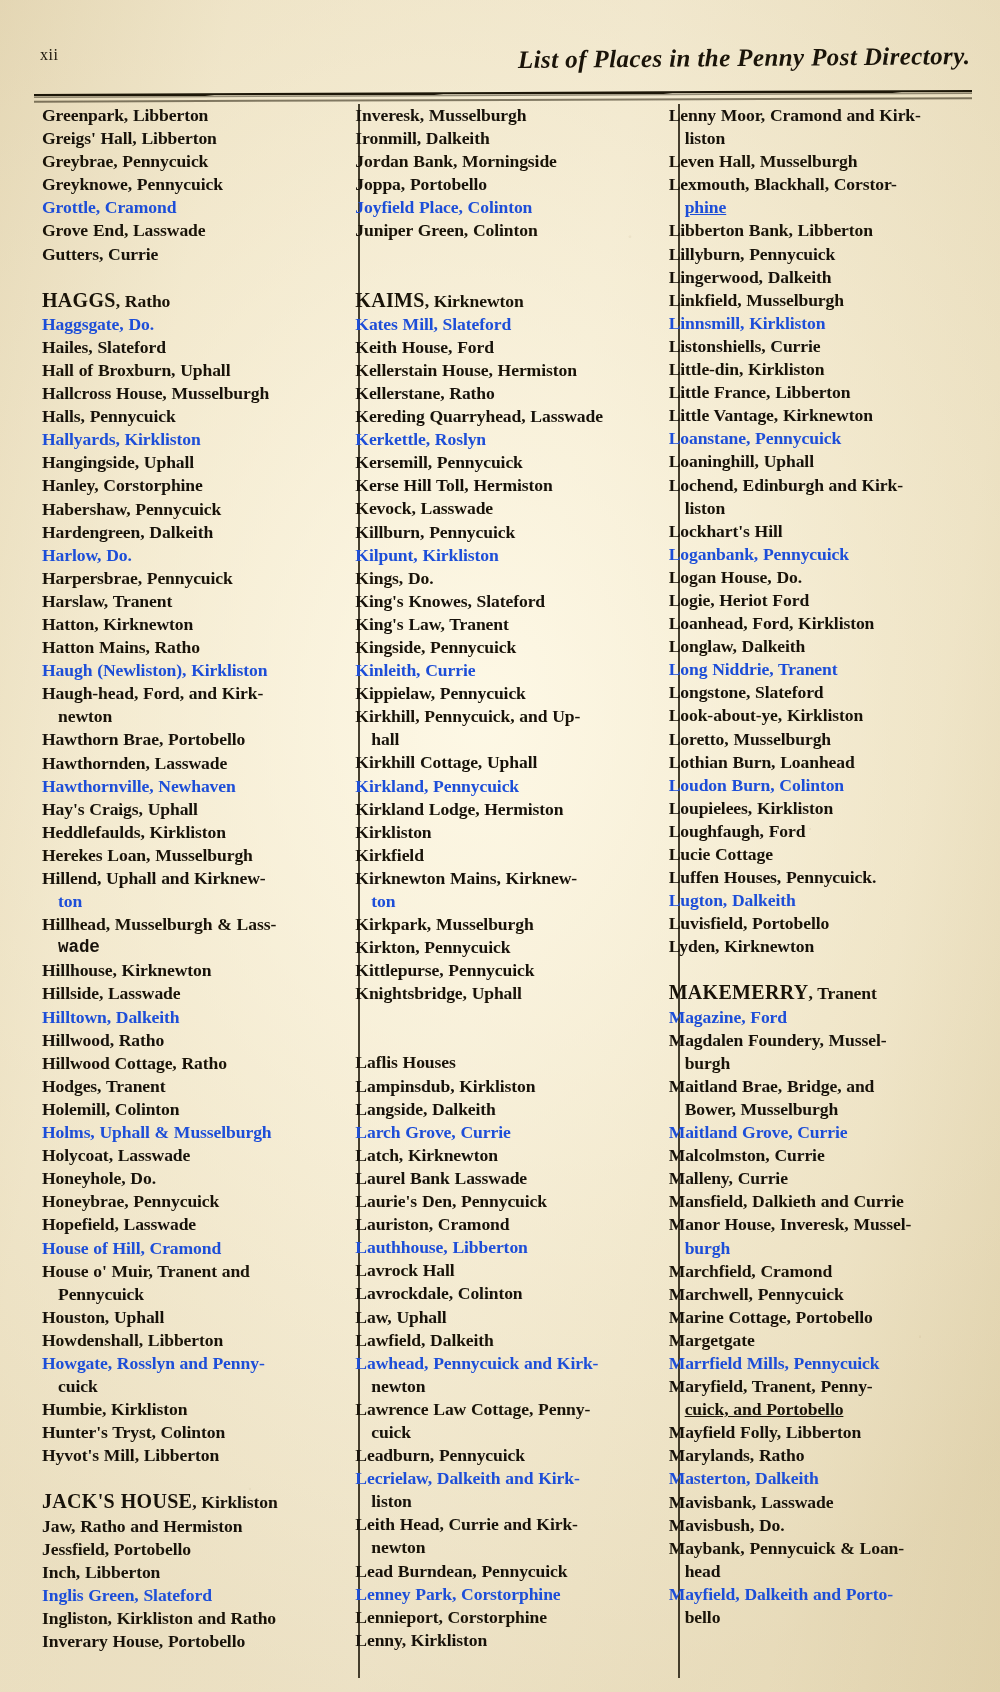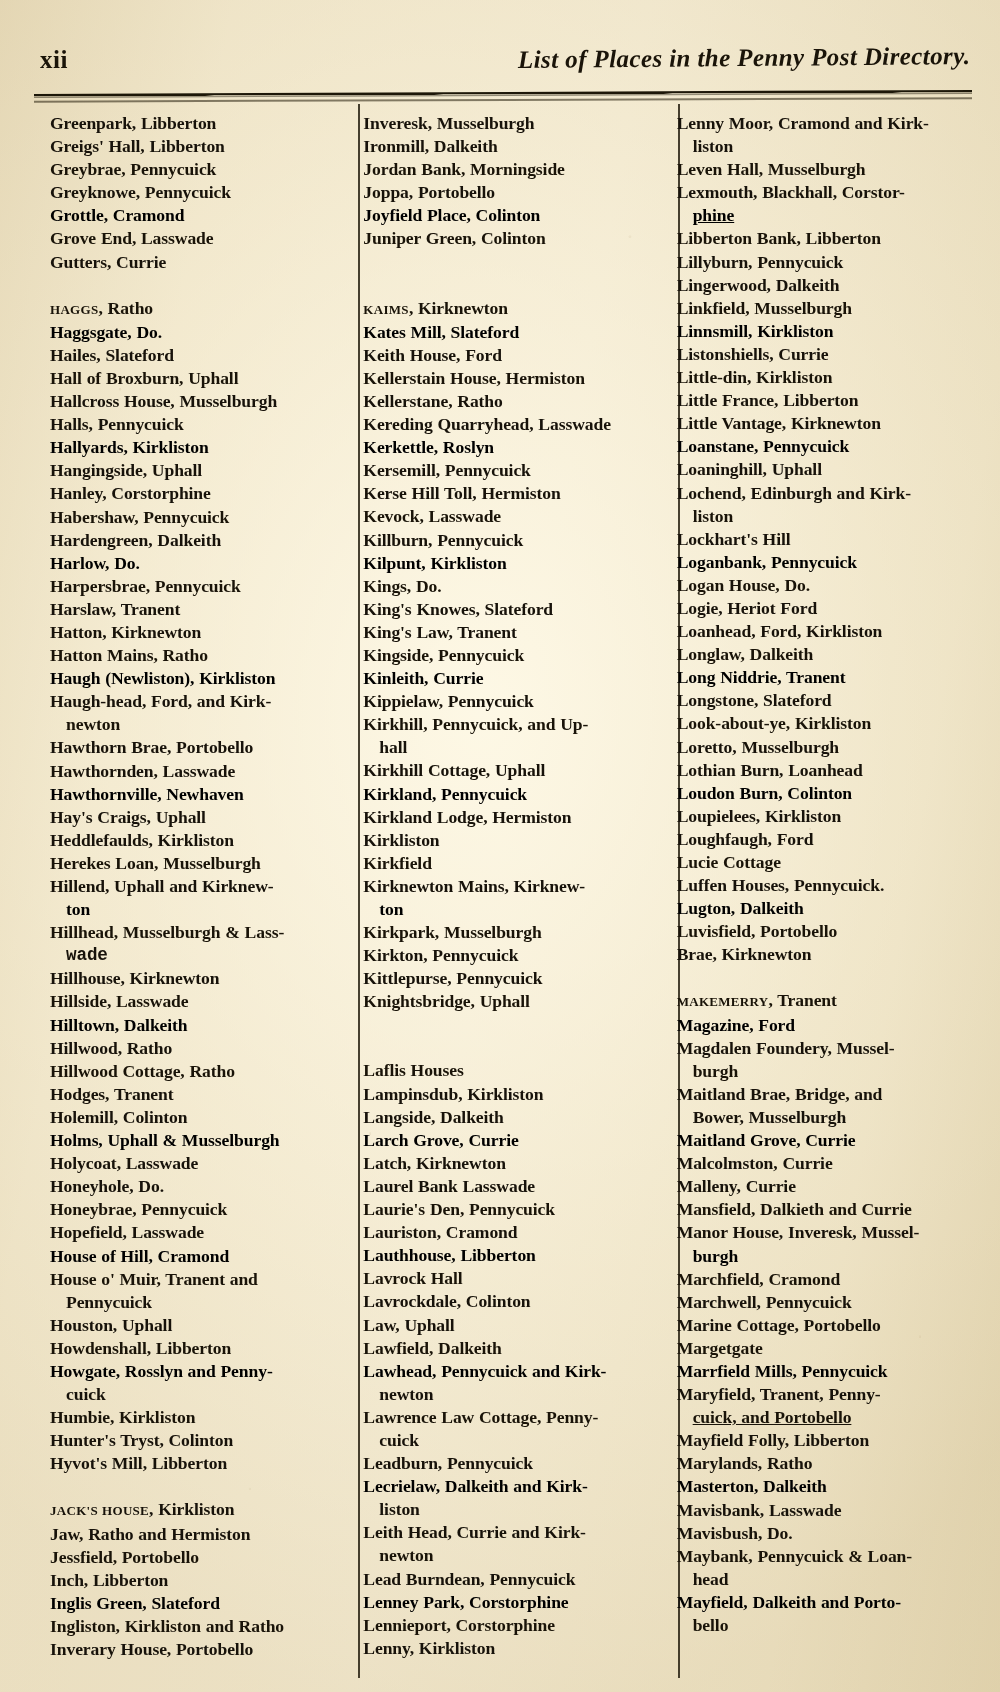--- a/index.html
+++ b/index.html
@@ -30,21 +30,21 @@
     pointer-events:none;
   }
   .page{position:absolute;inset:0;}
 
   
   .header{
     position:absolute;left:40px;right:30px;top:42px;height:42px;
   }
   .folio{
     position:absolute;left:0;top:4px;
-    font-size:25px;font-weight:bold;letter-spacing:.5px;
+    font-size:16px;font-weight:normal;letter-spacing:.5px;
     font-family:"Liberation Serif", serif;
   }
   .running-title{
     position:absolute;right:0;top:0;
     font-style:italic;font-size:25px;font-weight:bold;
     letter-spacing:.4px;white-space:nowrap;
     transform:rotate(-0.5deg);transform-origin:right center;
   }
   .rule{
     position:absolute;left:34px;right:28px;top:92px;
@@ -71,21 +71,21 @@
   .col1{width:318px;}
   .col2{width:318px;}
   .col3{width:318px;}
   .vrule{
     position:absolute;top:0;bottom:0;width:2px;
     background:rgba(30,24,10,.82);
   }
   .vr1{left:324px;}
   .vr2{left:644px;}
 
-  ul.entries{list-style:none;margin:8px;padding:0;}
+  ul.entries{list-style:none;margin:0;padding:0;}
   ul.entries li{
     font-size:17.6px;
     line-height:23.1px;
     font-weight:bold;
     font-family:"Liberation Serif", serif;
     color:#17120a;
     padding-left:16px;
     text-indent:-16px;
     letter-spacing:-0.1px;
     word-spacing:0.5px;
@@ -93,26 +93,26 @@
   }
   ul.entries li.just{
     text-align:justify;
     text-align-last:left;
   }
   ul.entries li.gap{
     height:23px;
     line-height:23px;
   }
   .sc{
-    font-size:13px;
+    font-size:20px;
     letter-spacing:.3px;
   }
   
   ul.entries li:nth-child(3n){color:#191308;}
-  ul.entries li:nth-child(5n){color:#000000;}
+  ul.entries li:nth-child(5n){color:#1d4ed8;}
 </style>
 </head>
 <body>
 
 <div class="paper"></div>
 <div class="speckle"></div>
 
 <div class="page">
 
   <div class="header">
@@ -299,21 +299,21 @@
           <li>Look-about-ye, Kirkliston</li>
           <li>Loretto, Musselburgh</li>
           <li>Lothian Burn, Loanhead</li>
           <li>Loudon Burn, Colinton</li>
           <li>Loupielees, Kirkliston</li>
           <li>Loughfaugh, Ford</li>
           <li>Lucie Cottage</li>
           <li>Luffen Houses, Pennycuick.</li>
           <li>Lugton, Dalkeith</li>
           <li>Luvisfield, Portobello</li>
-          <li>Brae, Kirknewton</li>
+          <li>Lyden, Kirknewton</li>
           <li class="gap">&nbsp;</li>
           <li><span class="sc">MAKEMERRY</span>, Tranent</li>
           <li>Magazine, Ford</li>
           <li class="just">Magdalen Foundery, Mussel-</li>
           <li style="text-indent: 0px;">burgh</li>
           <li class="just">Maitland Brae, Bridge, and</li>
           <li style="text-indent: 0px;">Bower, Musselburgh</li>
           <li>Maitland Grove, Currie</li>
           <li>Malcolmston, Currie</li>
           <li>Malleny, Currie</li>

